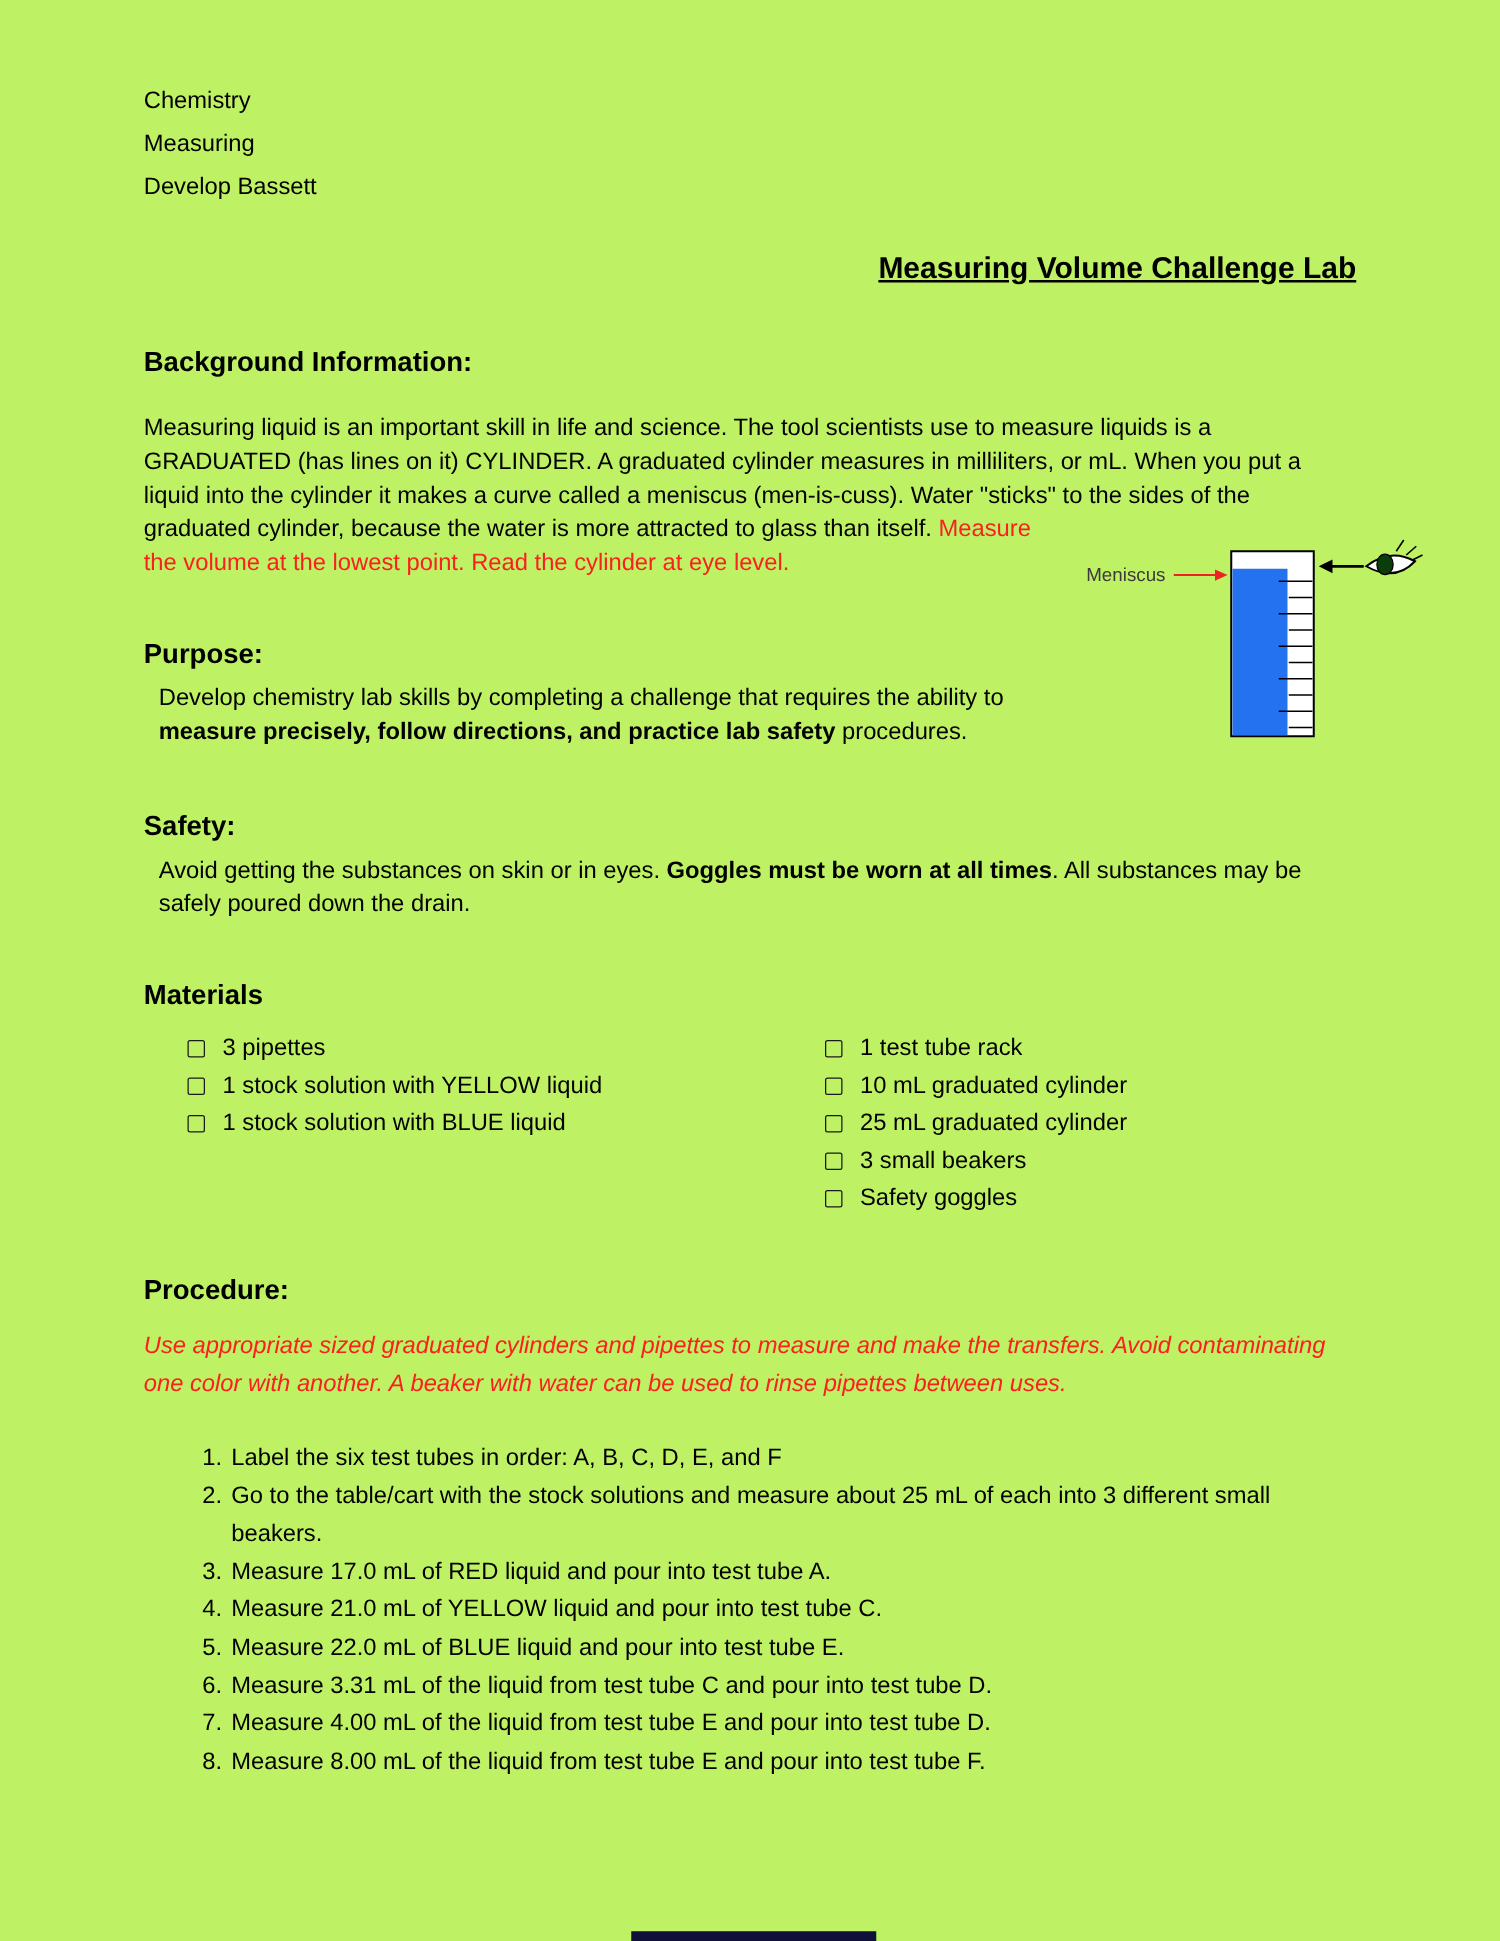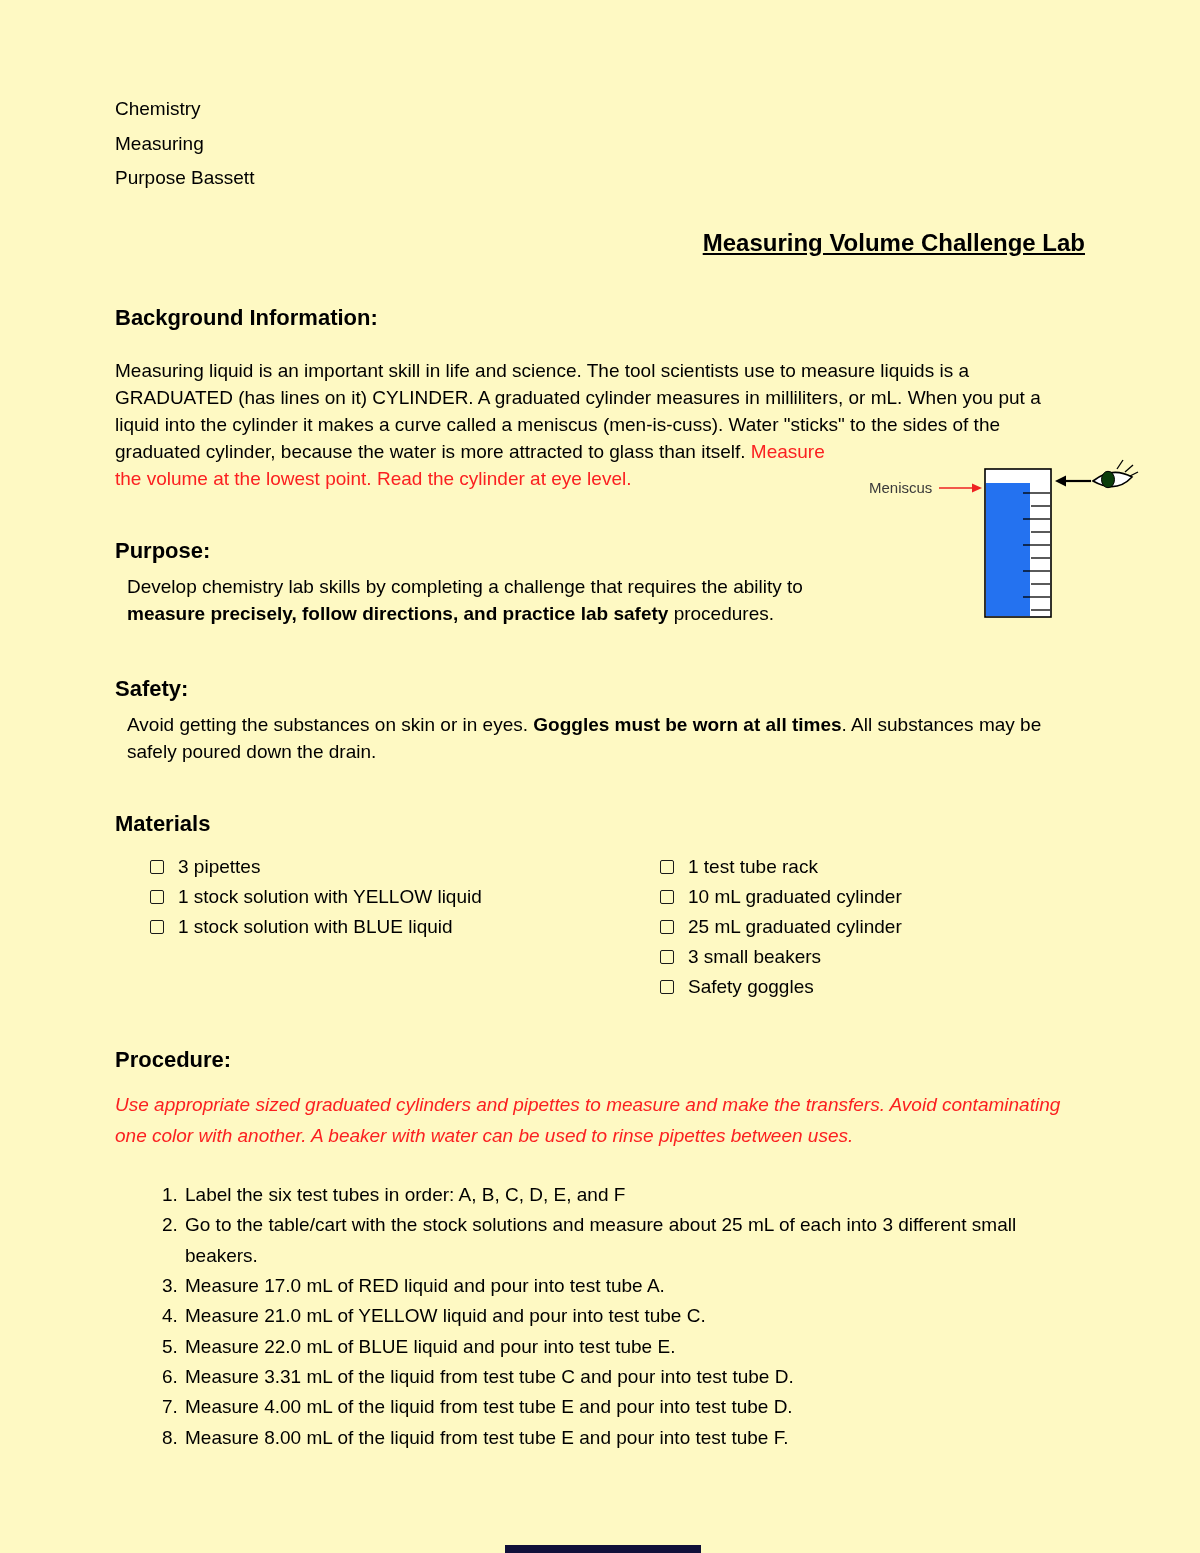--- a/index.html
+++ b/index.html
@@ -3,22 +3,22 @@
 <meta charset="utf-8">
 <style>
   * { box-sizing: border-box; margin: 0; padding: 0; }
   html, body { background: #ffffff; }
   body { font-family: "Liberation Sans", sans-serif; color: #000; }
 
   .page {
     position: relative;
     width: 1200px;
     height: 1553px;
-    background: #fef9c3;
-    padding: 92px 115px 0 115px;
+    background: #bef264;
+    padding: 64px 115px 0 115px;
     overflow: hidden;
     font-size: 19px;
     line-height: 1.42;
   }
 
   .header-block p { line-height: 1.82; }
 
   .doc-title {
     text-align: right;
     font-size: 24px;
@@ -94,21 +94,21 @@
   .clearfix::after { content: ""; display: block; clear: both; }
 </style>
 </head>
 <body>
 
 <div class="page">
 
   <div class="header-block">
     <p>Chemistry</p>
     <p>Measuring</p>
-    <p>Purpose Bassett</p>
+    <p>Develop Bassett</p>
   </div>
 
   <h1 class="doc-title">Measuring Volume Challenge Lab</h1>
 
   <div class="wrap-zone clearfix">
     <h2 class="section">Background Information:</h2>
 
     <p class="body">
       <span>Measuring liquid is an important skill in life and science.  The tool scientists use to measure liquids is a GRADUATED (has lines on it) CYLINDER.  A graduated cylinder measures in milliliters, or mL.  When you put a liquid into the cylinder it makes a curve called a meniscus (men-is-cuss).  Water "sticks" to the sides of the graduated cylinder,</span><span class="figure"><svg width="272" height="182" viewBox="0 0 272 182">
           <text x="2" y="48" font-size="15" fill="#3a3a3a">Meniscus</text>

